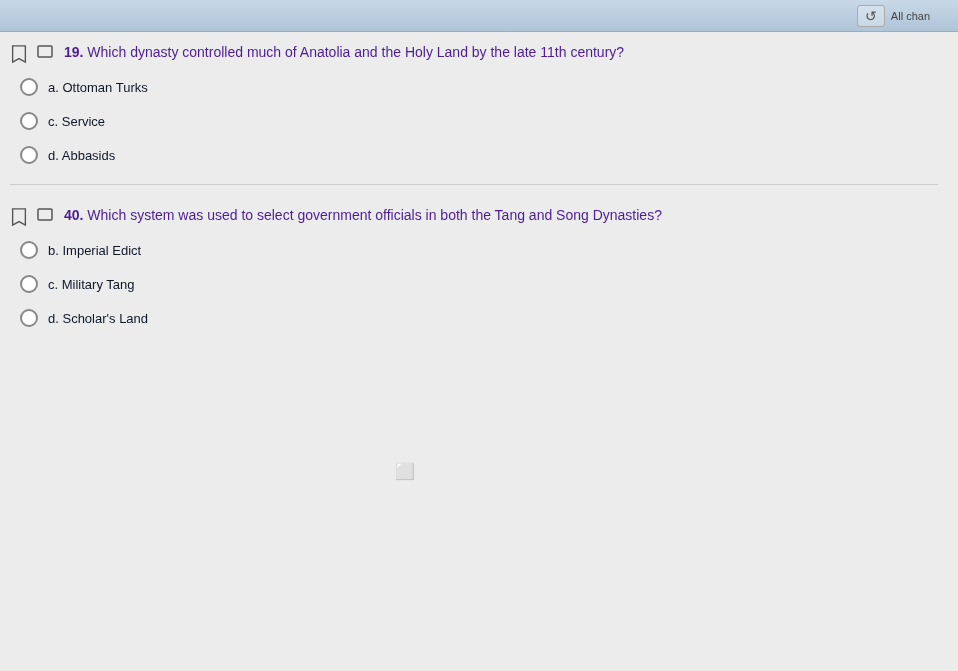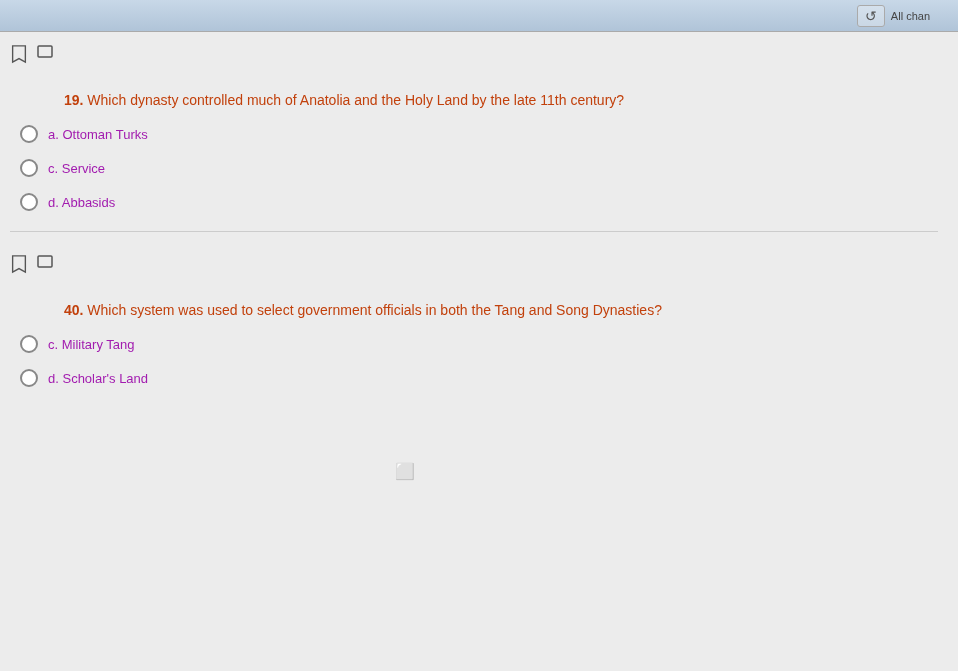--- a/index.html
+++ b/index.html
@@ -88,24 +88,23 @@
 
     .flag-icon {
       width: 20px;
       height: 20px;
       margin-top: 2px;
       flex-shrink: 0;
     }
 
     .question-text {
       font-size: 14px;
-      color: #c2410c;
+      color: #4c1d95;
       line-height: 1.5;
       flex: 1;
-      margin-top: 48px;
     }
 
     .answer-option {
       display: flex;
       align-items: center;
       gap: 10px;
       margin-bottom: 16px;
       margin-left: 10px;
     }
 
@@ -113,21 +112,21 @@
       width: 18px;
       height: 18px;
       border: 2px solid #888;
       border-radius: 50%;
       background: white;
       flex-shrink: 0;
     }
 
     .answer-text {
       font-size: 13px;
-      color: #a21caf;
+      color: #0f172a;
     }
 
     .divider {
       height: 1px;
       background: #ccc;
       margin: 20px 0 20px 0;
     }
 
     .cursor {
       position: absolute;
@@ -191,20 +190,24 @@
       </svg>
 
       <svg class="flag-icon" viewBox="0 0 20 20" fill="none" xmlns="http://www.w3.org/2000/svg">
         <rect x="2" y="2" width="14" height="11" rx="1" stroke="#555" stroke-width="1.5" fill="none"></rect>
         <line x1="9" y1="13" x2="9" y2="13" stroke="#555" stroke-width="1.5"></line>
       </svg>
       <span class="question-text"><strong>40.</strong> <span>Which system was used to select government officials in both the Tang and Song Dynasties?</span></span>
     </div>
 
 
+    <div class="answer-option">
+      <div class="radio-circle"></div>
+      <span class="answer-text"><span>b.</span> <span>Imperial Edict</span></span>
+    </div>
 
     <div class="answer-option">
       <div class="radio-circle"></div>
       <span class="answer-text"><span>c.</span> <span>Military Tang</span></span>
     </div>
 
     <div class="answer-option">
       <div class="radio-circle"></div>
       <span class="answer-text"><span>d.</span> <span>Scholar's Land</span></span>
     </div>

